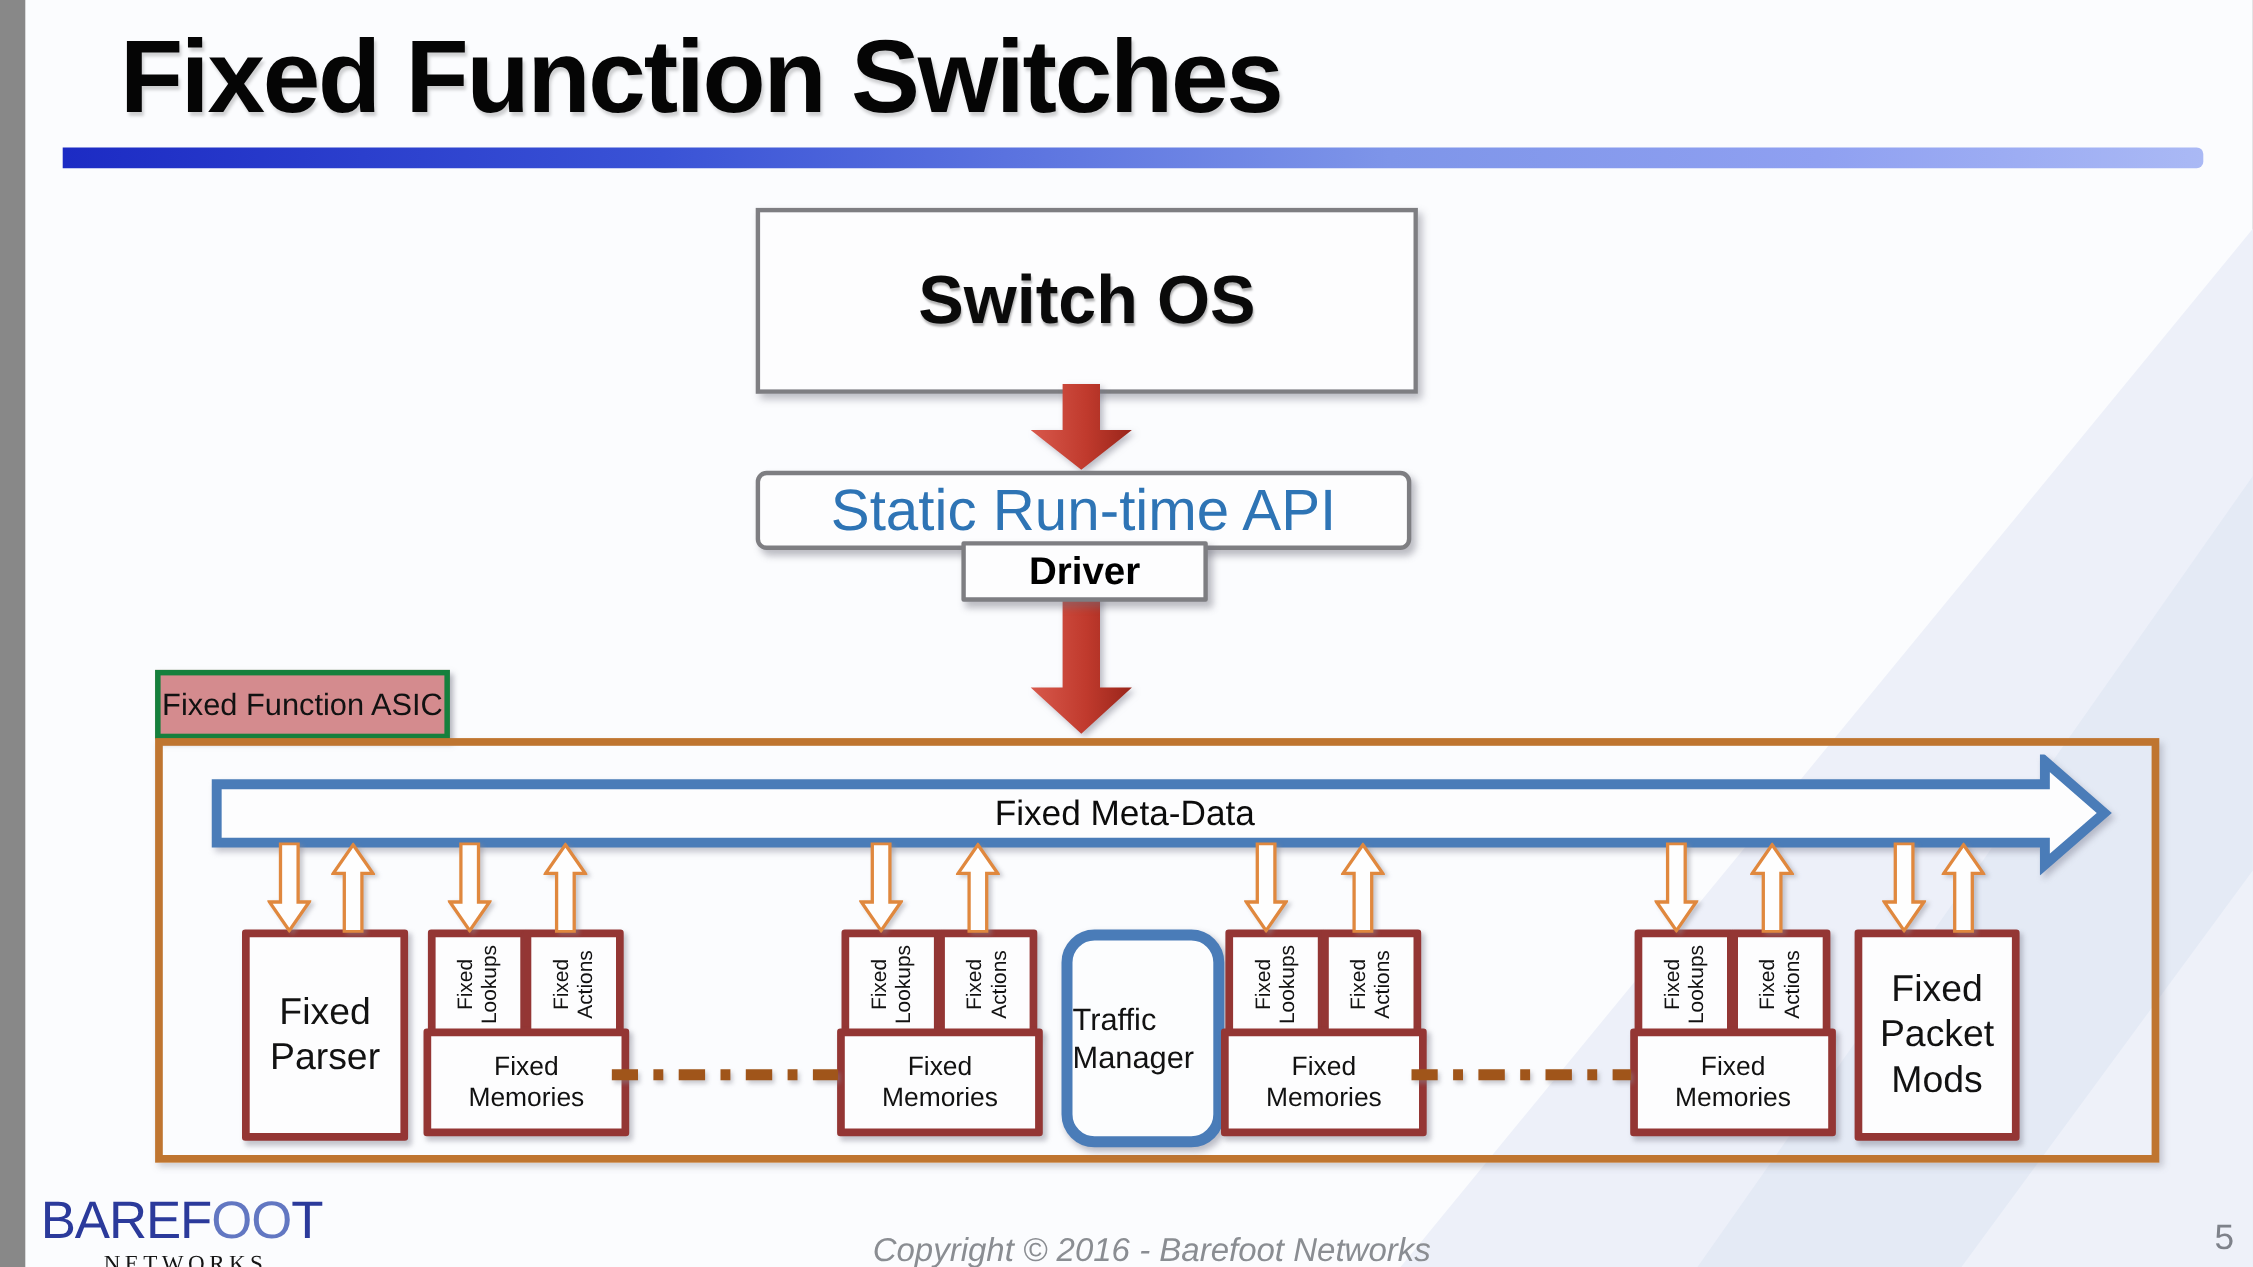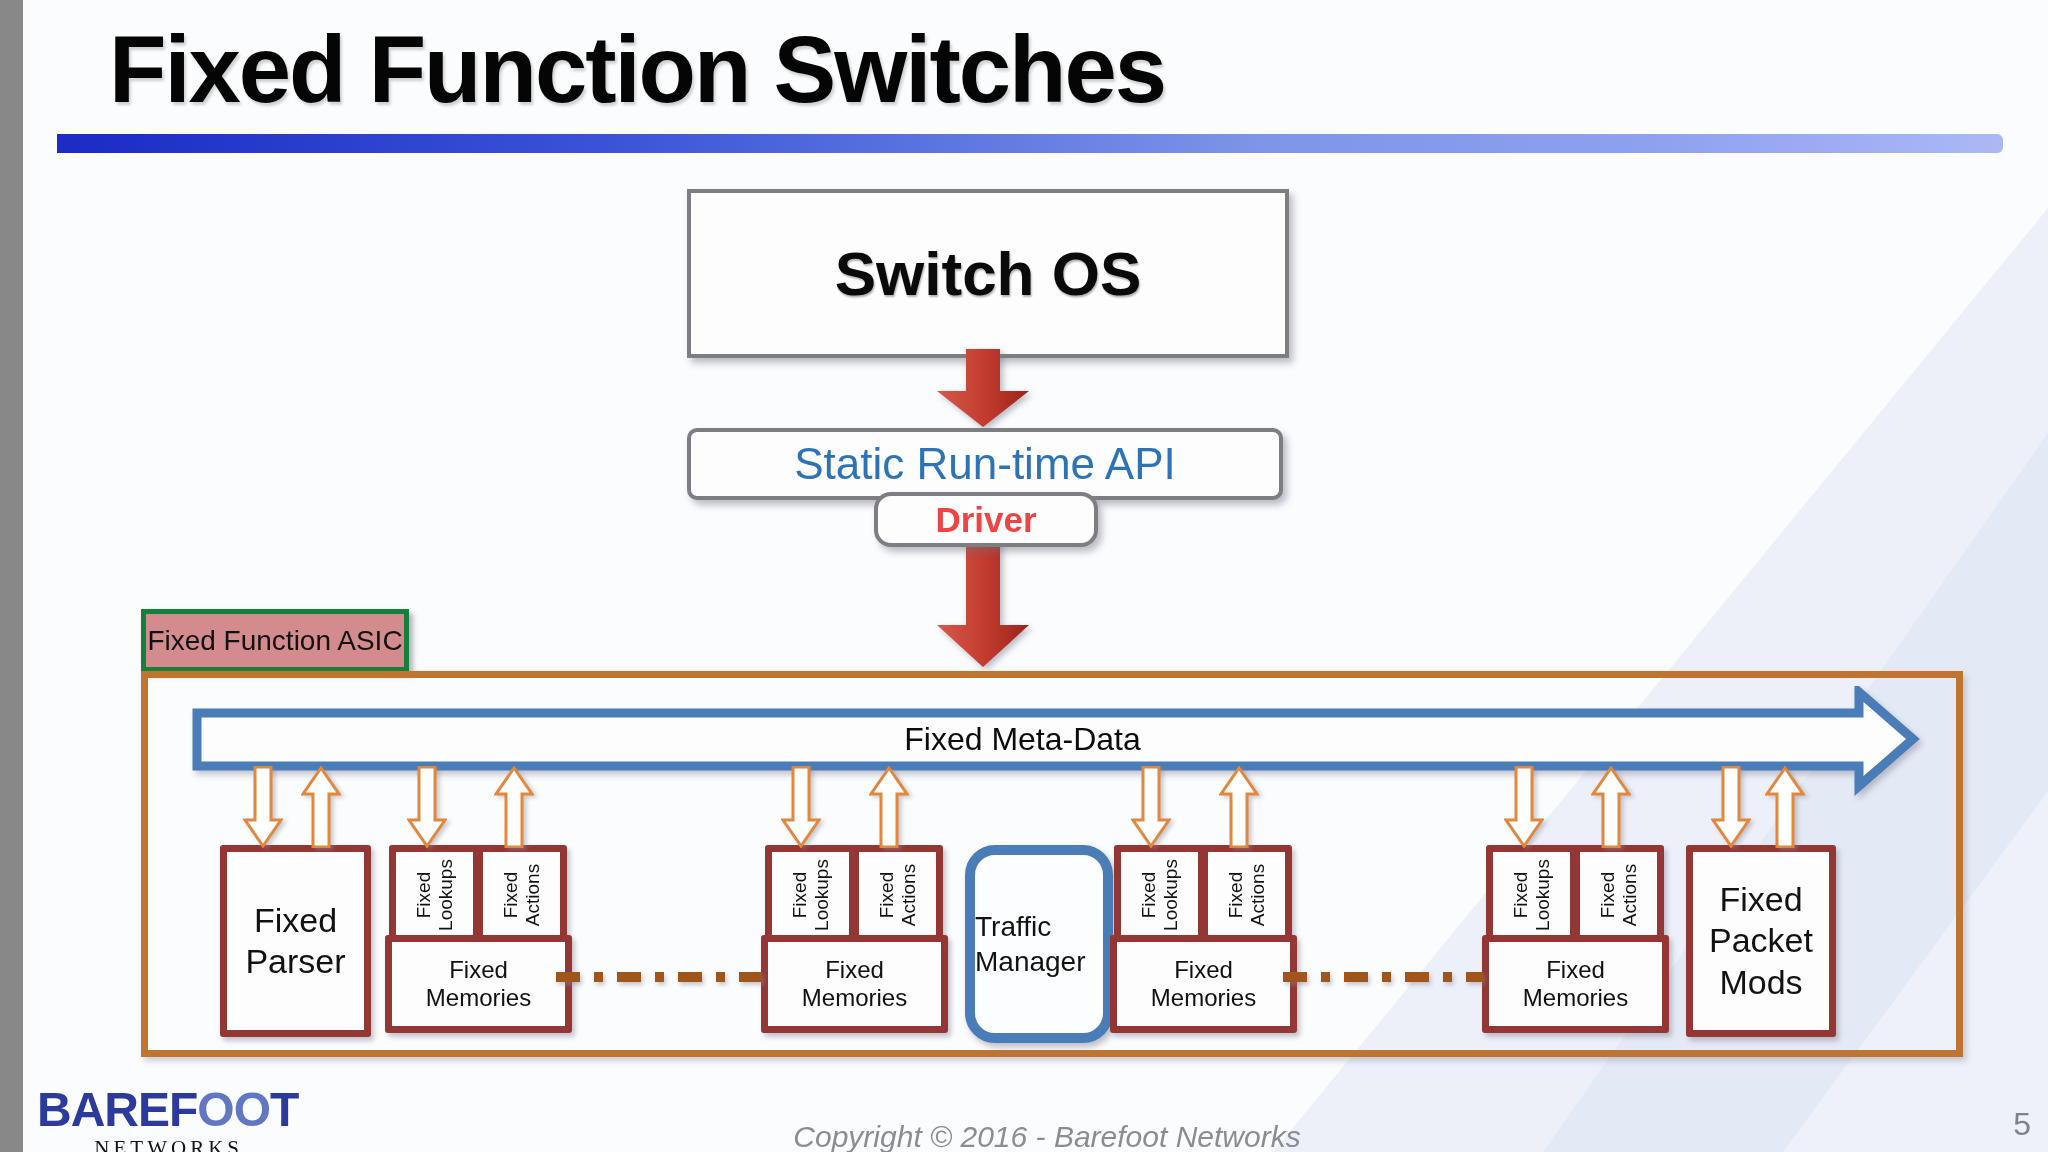--- a/index.html
+++ b/index.html
@@ -22,22 +22,22 @@
     border:4px solid #7e7e82;background:#fdfdfe;
     box-shadow:4px 5px 7px rgba(110,110,125,.45);
     display:flex;align-items:center;justify-content:center;text-align:center;font-weight:bold;
   }
   .redbox{
     border:7px solid #943634;background:#fdfdfe;border-radius:3px;
     box-shadow:3px 4px 5px rgba(115,115,130,.4);
     display:flex;align-items:center;justify-content:center;text-align:center;
   }
   .switch-os{left:664px;top:189px;width:594px;height:161px;font-size:62px;color:#0a0a0a;text-shadow:1px 2px 2px rgba(0,0,0,.3);}
-  .api-box{left:664px;top:428px;width:588px;height:64px;border-radius:10px;font-size:44px;color:#2e74b5;font-weight:500;}
-  .driver-box{left:851px;top:492px;width:216px;height:47px;border-radius:17px;font-size:35px;color:#ef4444;z-index:5;}
+  .api-box{left:664px;top:428px;width:588px;height:64px;border-radius:10px;font-size:53px;color:#2e74b5;font-weight:500;}
+  .driver-box{left:851px;top:492px;width:216px;height:47px;border-radius:2px;font-size:35px;color:#000000;z-index:5;}
   .asic-label{
     left:118px;top:609px;width:258px;height:53px;
     background:#d48b8e;border:5px solid #15803d;
     box-shadow:4px 4px 5px rgba(110,110,125,.5);
     display:flex;align-items:center;justify-content:center;font-size:28px;color:#121212;
   }
   .asic-container{
     left:118px;top:671px;width:1822px;height:386px;
     border:7px solid #bf7530;box-shadow:3px 4px 6px rgba(120,120,135,.35);
     background:transparent;box-sizing:border-box;
@@ -61,21 +61,21 @@
   .vtext{
     position:absolute;left:50%;top:50%;width:86px;
     transform:translate(-50%,-50%) rotate(-90deg);
     font-size:19px;line-height:1.15;text-align:center;color:#121212;
   }
   .oarrow{filter:drop-shadow(3px 2px 2px rgba(140,140,150,.45));}
   .rarrow{filter:drop-shadow(3px 3px 3px rgba(120,120,135,.5));}
   .dashline{filter:drop-shadow(2px 3px 2px rgba(140,140,150,.45));}
   
   .logo{left:14px;top:1086px;width:206px;line-height:1;}
-  .logo-top{font-size:48px;font-weight:bold;letter-spacing:-1px;color:#2b3a9b;white-space:nowrap;}
+  .logo-top{font-size:48px;font-weight:normal;letter-spacing:-1px;color:#2b3a9b;white-space:nowrap;}
   .logo-top .oo{color:#6277c2;}
   .logo-sub{font-family:"Liberation Serif",serif;font-size:21px;letter-spacing:4px;color:#141414;text-align:right;margin-top:4px;}
   .copyright{left:0;top:1120px;width:2048px;text-align:center;font-size:30px;font-style:italic;color:#8a8d92;}
   .pagenum{right:40px;top:1106px;font-size:32px;color:#7e828a;}
 </style>
 </head>
 <body>
 
 <div class="slide">
 

